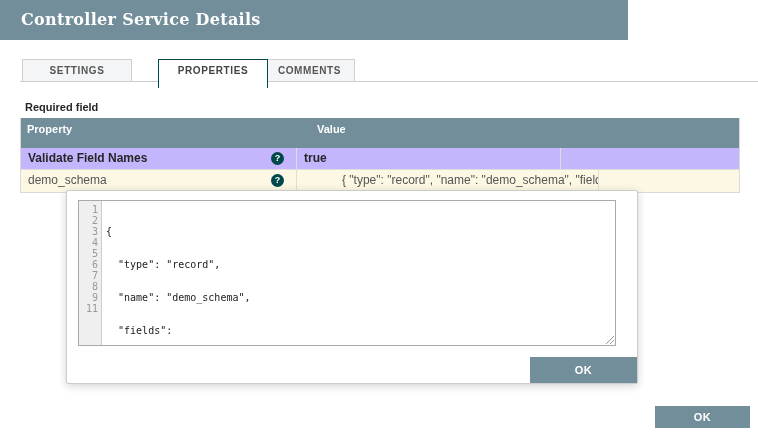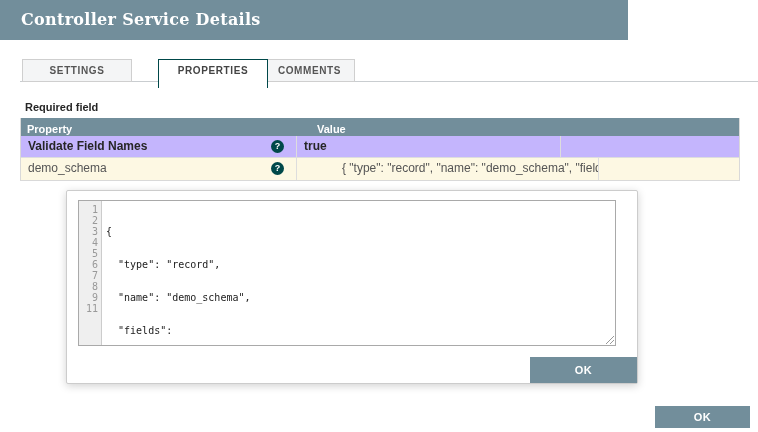--- a/index.html
+++ b/index.html
@@ -50,21 +50,21 @@
     position: absolute; top: 101px; left: 25px;
     font-size: 11px; font-weight: bold; color: #262626;
   }
 
   
   .prop-table {
     position: absolute; top: 118px; left: 20px; width: 720px;
     border: 1px solid #D9D9D9; border-top: none;
   }
   .prop-thead {
-    display: flex; height: 18px; background: #728E9B;
+    display: flex; height: 30px; background: #728E9B;
     color: #fff; font-size: 11px; font-weight: bold; line-height: 23px;
   }
   .th-property { width: 276px; padding-left: 6px; }
   .th-value { padding-left: 6px; margin-left: 14px; }
   .prop-row {
     display: flex; height: 22px; line-height: 21px;
     font-size: 12px; background: #c4b5fd; border-bottom: 1px solid #DDDDDD;
     cursor: pointer;
   }
   .prop-row:last-child { border-bottom: none; gap: 38px; }

